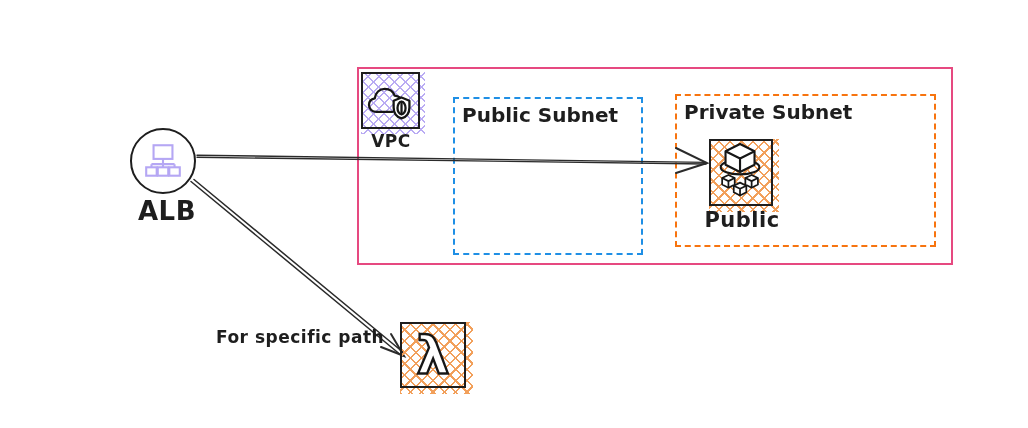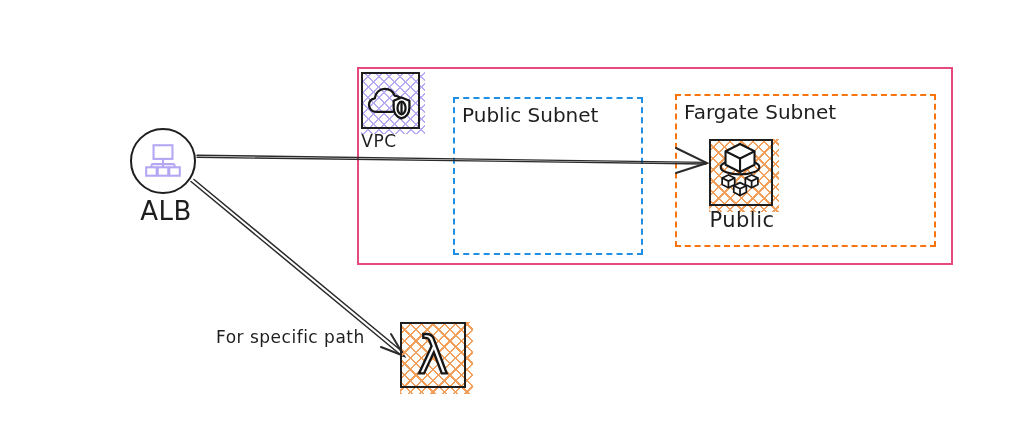--- a/index.html
+++ b/index.html
@@ -1,18 +1,18 @@
 <!DOCTYPE html>
 <html><head>
 <meta charset="utf-8">
 <style>
   html,body{margin:0;padding:0;background:#ffffff;}
   .canvas{
     position:relative;width:1028px;height:428px;background:#ffffff;overflow:hidden;
-    font-family:"DejaVu Sans",sans-serif;color:#1e1e1e;
+    font-family:"DejaVu Sans",sans-serif;color:#1e1e1e;font-weight:bold;
   }
   .abs{position:absolute;}
   .label{
     font-size:20px;color:#1e1e1e;letter-spacing:0.5px;white-space:nowrap;
   }
   .center{text-align:center;}
 
   
   .vpc-box{
     left:357px;top:67px;width:592px;height:194px;
@@ -47,21 +47,21 @@
   }
 
   
   .alb-circle{
     left:130px;top:128px;width:66px;height:66px;border:2.6px solid #1e1e1e;
     border-radius:50%;background:#fff;box-sizing:border-box;
     display:flex;align-items:center;justify-content:center;
   }
 
   .alb-label      {left:138px;top:196px;width:56px;font-size:26px;}
-  .vpc-label      {left:348px;top:131px;width:62px;font-size:17px;}
+  .vpc-label      {left:360px;top:131px;width:62px;font-size:17px;}
   .fargate-label  {left:694px;top:208px;width:96px;font-size:21px;}
   .lambda-label   {left:391px;top:389px;width:86px;font-size:21px;}
   .edge-label     {left:196px;top:327px;font-size:17px;margin-left:20px;}
 
   svg{display:block;}
   .arrows{position:absolute;left:0;top:0;z-index:3;pointer-events:none;}
   .node-layer{position:absolute;left:0;top:0;width:100%;height:100%;z-index:2;}
   .icons-layer{position:absolute;left:0;top:0;width:100%;height:100%;z-index:4;}
 </style>
 </head>
@@ -70,21 +70,21 @@
 <div class="canvas">
 
   <div class="node-layer">
     <div class="abs vpc-box"></div>
 
     <div class="abs public-subnet">
       <div class="subnet-label">Public Subnet</div>
     </div>
 
     <div class="abs private-subnet">
-      <div class="subnet-label">Fargate Subnet</div>
+      <div class="subnet-label">Private Subnet</div>
     </div>
   </div>
 
   <svg class="arrows" width="1028" height="428" viewBox="0 0 1028 428">
     <g stroke="#2b2b2b" fill="none" stroke-linecap="round">
       <path d="M197 155.2 L706 162.4" stroke-width="1.4"></path>
       <path d="M197 157.3 L706 164.0" stroke-width="1.4"></path>
       <path d="M676 148 L707 163 L676 173" stroke-width="2"></path>
     </g>
     <g stroke="#2b2b2b" fill="none" stroke-linecap="round">

